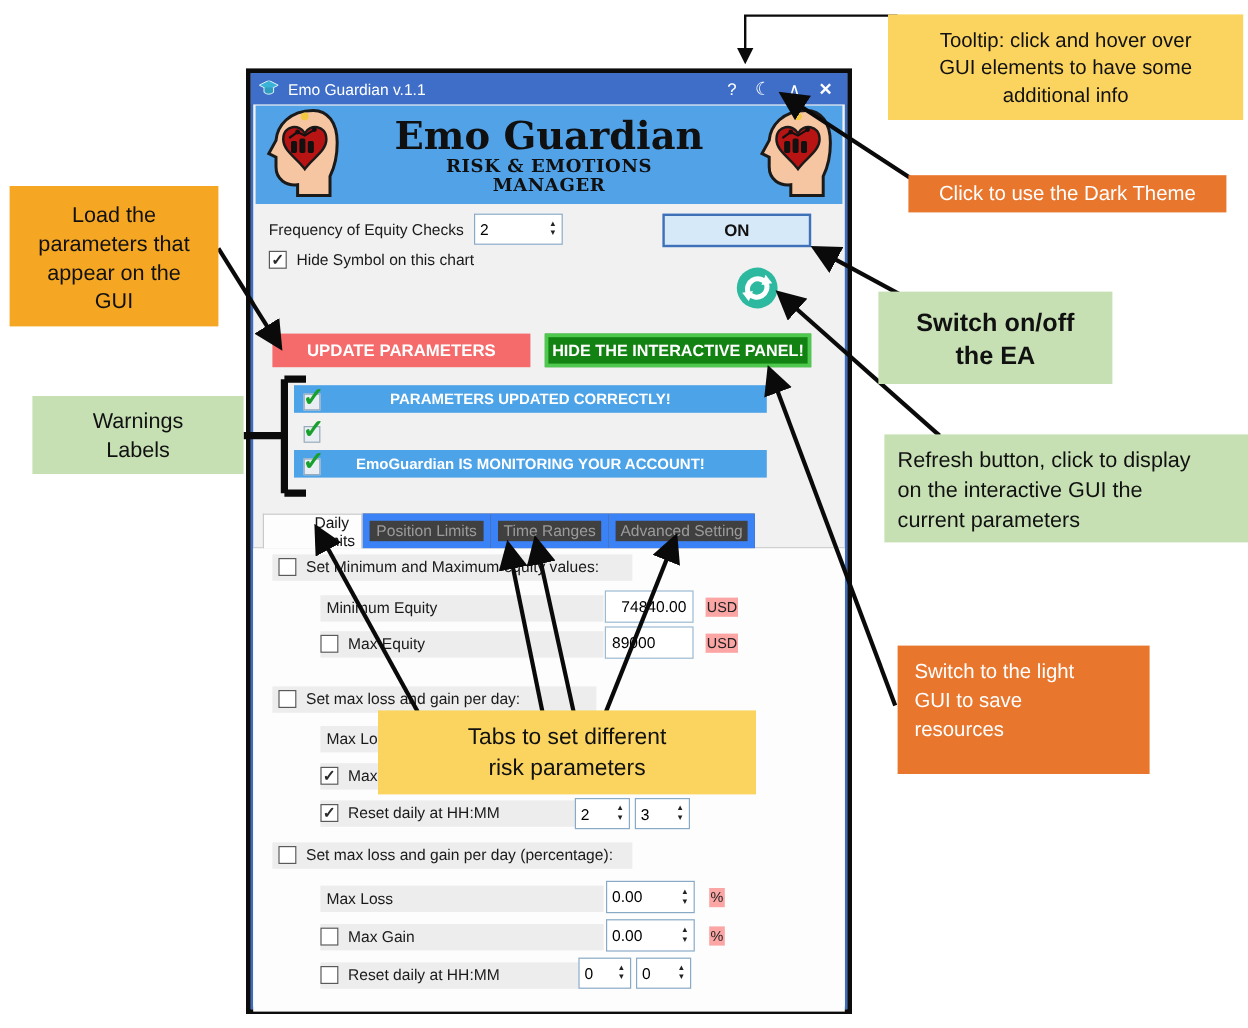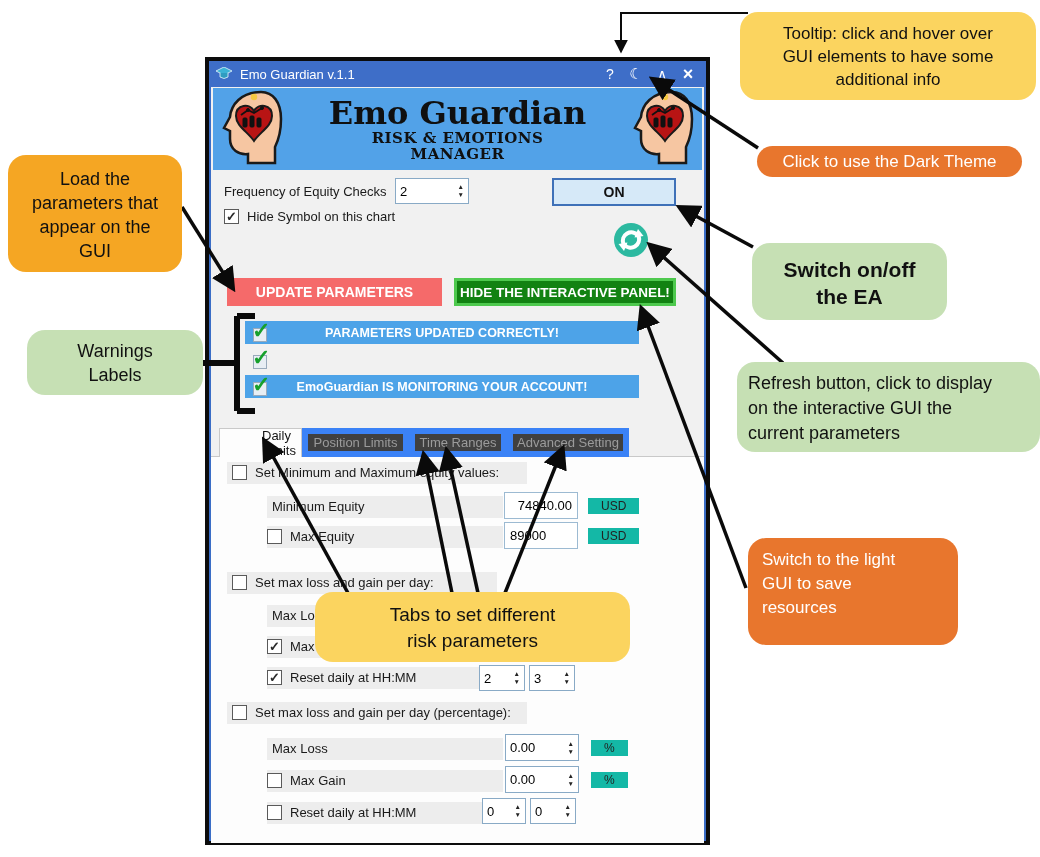--- a/index.html
+++ b/index.html
@@ -41,28 +41,28 @@
                         background:#e8eef4;border:1px solid #9ab;}
   .status-check::after{content:"✓";position:absolute;left:1px;top:-4px;font-size:22px;font-weight:bold;color:#17a02c;}
   
   .tabbar-line{position:absolute;left:0;top:393px;width:493px;border-top:1px solid #c9c9c9;}
   .tab{position:absolute;top:365px;height:29px;box-sizing:border-box;font-size:13px;
        display:flex;align-items:center;justify-content:center;}
   .tab.active{background:#fdfdfd;border:1px solid #c9c9c9;border-bottom:none;color:#141414;z-index:2;padding-left:42px;}
   .tab.inactive{background:#404040;border:6px solid #3b82f6;color:#9b9b9b;}
   .panel{position:absolute;left:0;top:394px;width:493px;height:386px;background:#fdfdfd;}
   .strip{position:absolute;background:#ededed;height:22px;}
-  .unit{position:absolute;font-size:12px;color:#222;background:#14b8a6;padding:1px 13px;}
+  .unit{position:absolute;font-size:12px;color:#222;background:#fca5a5;padding:1px 1px;}
   .inputbox{position:absolute;background:#fff;border:1px solid #9cbad2;box-sizing:border-box;
             font-size:13px;display:flex;align-items:center;padding:0 5px;}
   
   .refresh{position:absolute;width:36px;height:36px;}
   
   .callout{position:absolute;z-index:50;white-space:pre-line;box-sizing:border-box;
-           font-size:17px;line-height:22px;border-radius:18px;}
+           font-size:17px;line-height:22px;}
   .co-yellow{background:#fbd45f;color:#111;text-align:center;}
   .co-gold{background:#f5a623;color:#111;text-align:center;}
   .co-orange{background:#e8762d;color:#fff;}
   .co-green{background:#c6e0b4;color:#111;}
   svg.arrows{position:absolute;left:0;top:0;z-index:40;pointer-events:none;}
 </style>
 </head>
 <body>
 
 <div id="canvas">
@@ -303,21 +303,21 @@
   <div class="callout co-orange" style="left:757px;top:146px;width:265px;height:31px;text-align:center;line-height:31px;white-space:nowrap;">Click to use the Dark Theme</div>
 
   <div class="callout co-green" style="left:27px;top:330px;width:176px;height:65px;text-align:center;padding-top:9px;line-height:24px;font-size:18px;">Warnings
 Labels</div>
 
   <div class="callout co-gold" style="left:8px;top:155px;width:174px;height:117px;padding:12px 4px;line-height:24px;font-size:18px;">Load the
 parameters that
 appear on the
 GUI</div>
 
-  <div class="callout co-green" style="left:752px;top:243px;width:195px;height:77px;text-align:center;padding-top:13px;font-weight:bold;font-size:21px;line-height:27px;">Switch on/off
+  <div class="callout co-green" style="left:732px;top:243px;width:195px;height:77px;text-align:center;padding-top:13px;font-weight:bold;font-size:21px;line-height:27px;">Switch on/off
 the EA</div>
 
   <div class="callout co-green" style="left:737px;top:362px;width:303px;height:90px;padding:9px 0 0 11px;line-height:25px;font-size:18px;">Refresh button, click to display
 on the interactive GUI the
 current parameters</div>
 
   <div class="callout co-yellow" style="left:315px;top:592px;width:315px;height:70px;padding-top:10px;font-size:19px;line-height:26px;">Tabs to set different
 risk parameters</div>
 
   <div class="callout co-orange" style="left:748px;top:538px;width:210px;height:107px;padding:10px 0 0 14px;line-height:24px;font-size:17px;">Switch to the light

